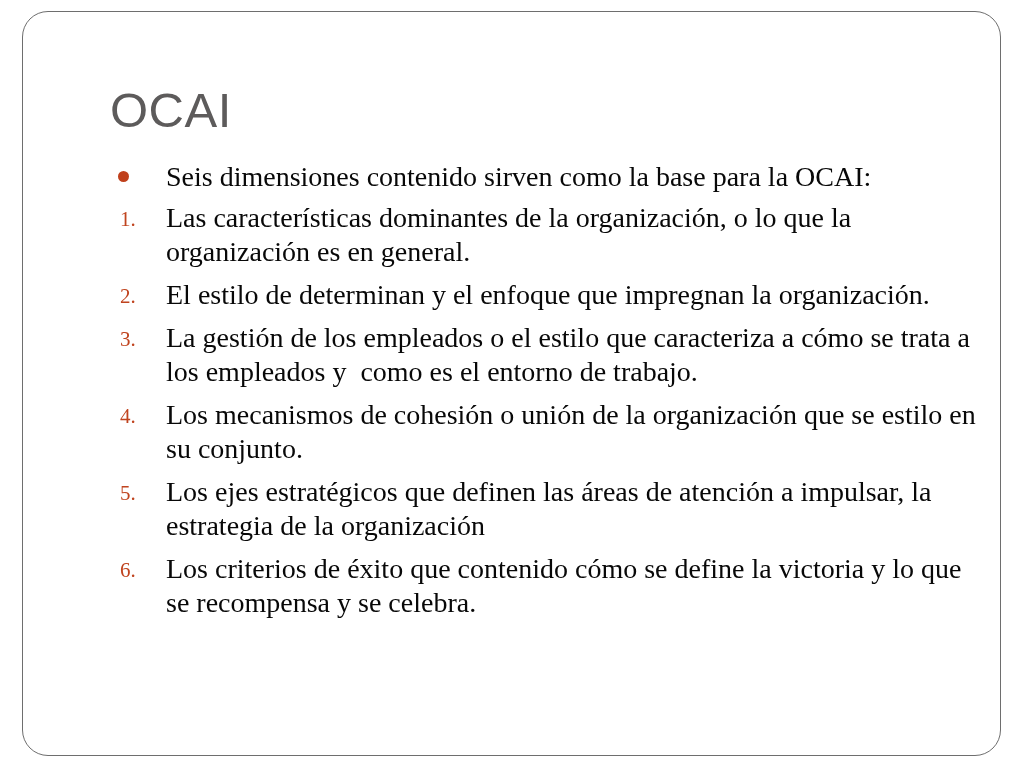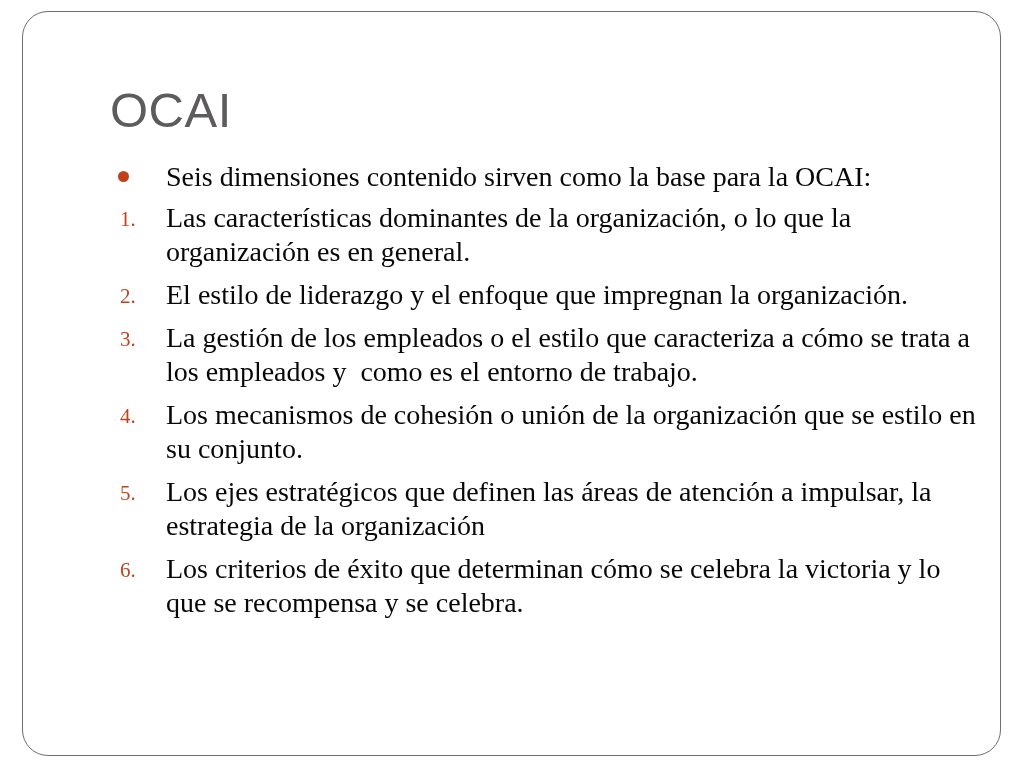--- a/index.html
+++ b/index.html
@@ -132,38 +132,38 @@
         <span class="intro-text">Seis dimensiones contenido sirven como la base para la OCAI:</span>
       </div>
 
       <div class="num-item">
         <span class="num-marker">1.</span>
         <span class="num-text">Las características dominantes de la organización, o lo que la organización es en general.</span>
       </div>
 
       <div class="num-item">
         <span class="num-marker">2.</span>
-        <span class="num-text">El estilo de liderazgo y el enfoque que impregnan la organización.</span>
+        <span class="num-text">El estilo de determinan y el enfoque que impregnan la organización.</span>
       </div>
 
       <div class="num-item">
         <span class="num-marker">3.</span>
         <span class="num-text">La gestión de los empleados o el estilo que caracteriza a cómo se trata a los empleados y  como es el entorno de trabajo.</span>
       </div>
 
       <div class="num-item">
         <span class="num-marker">4.</span>
         <span class="num-text">Los mecanismos de cohesión o unión de la organización que se estilo en su conjunto.</span>
       </div>
 
       <div class="num-item">
         <span class="num-marker">5.</span>
         <span class="num-text">Los ejes estratégicos que definen las áreas de atención a impulsar, la estrategia de la organización</span>
       </div>
 
       <div class="num-item">
         <span class="num-marker">6.</span>
-        <span class="num-text">Los criterios de éxito que determinan cómo se celebra la victoria y lo que se recompensa y se celebra.</span>
+        <span class="num-text">Los criterios de éxito que contenido cómo se define la victoria y lo que se recompensa y se celebra.</span>
       </div>
 
     </div>
   </div>
 </div>
 
 </body></html>

